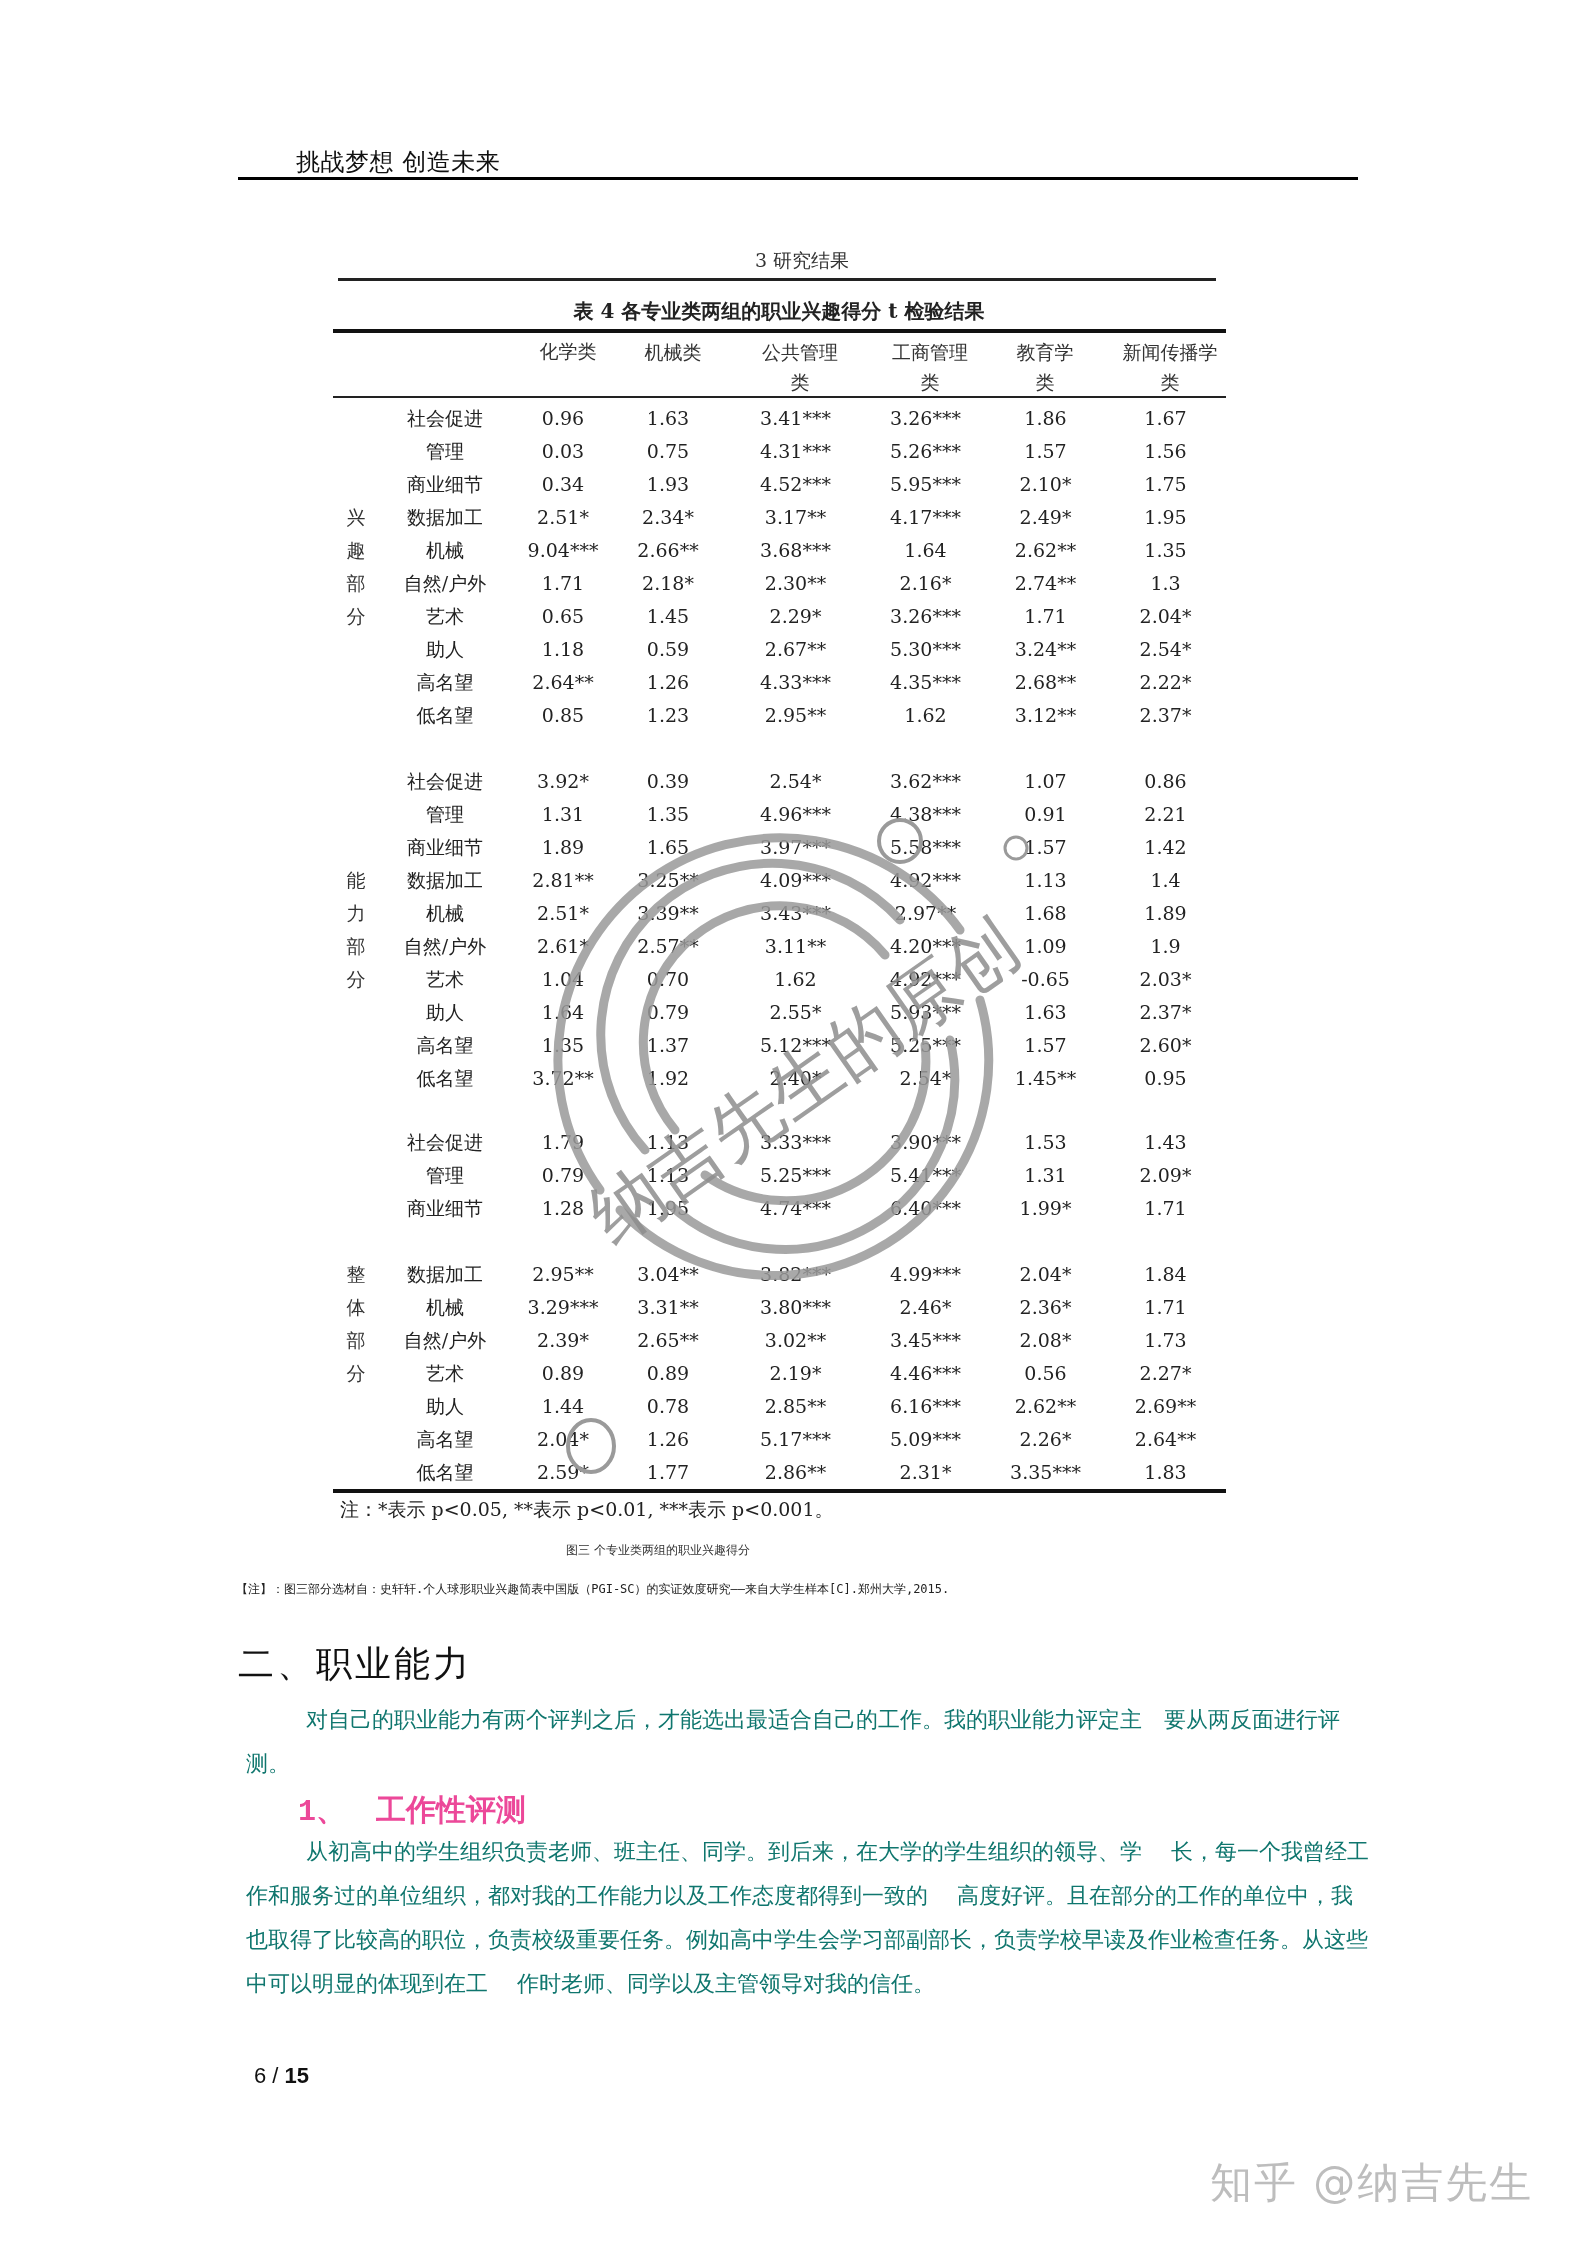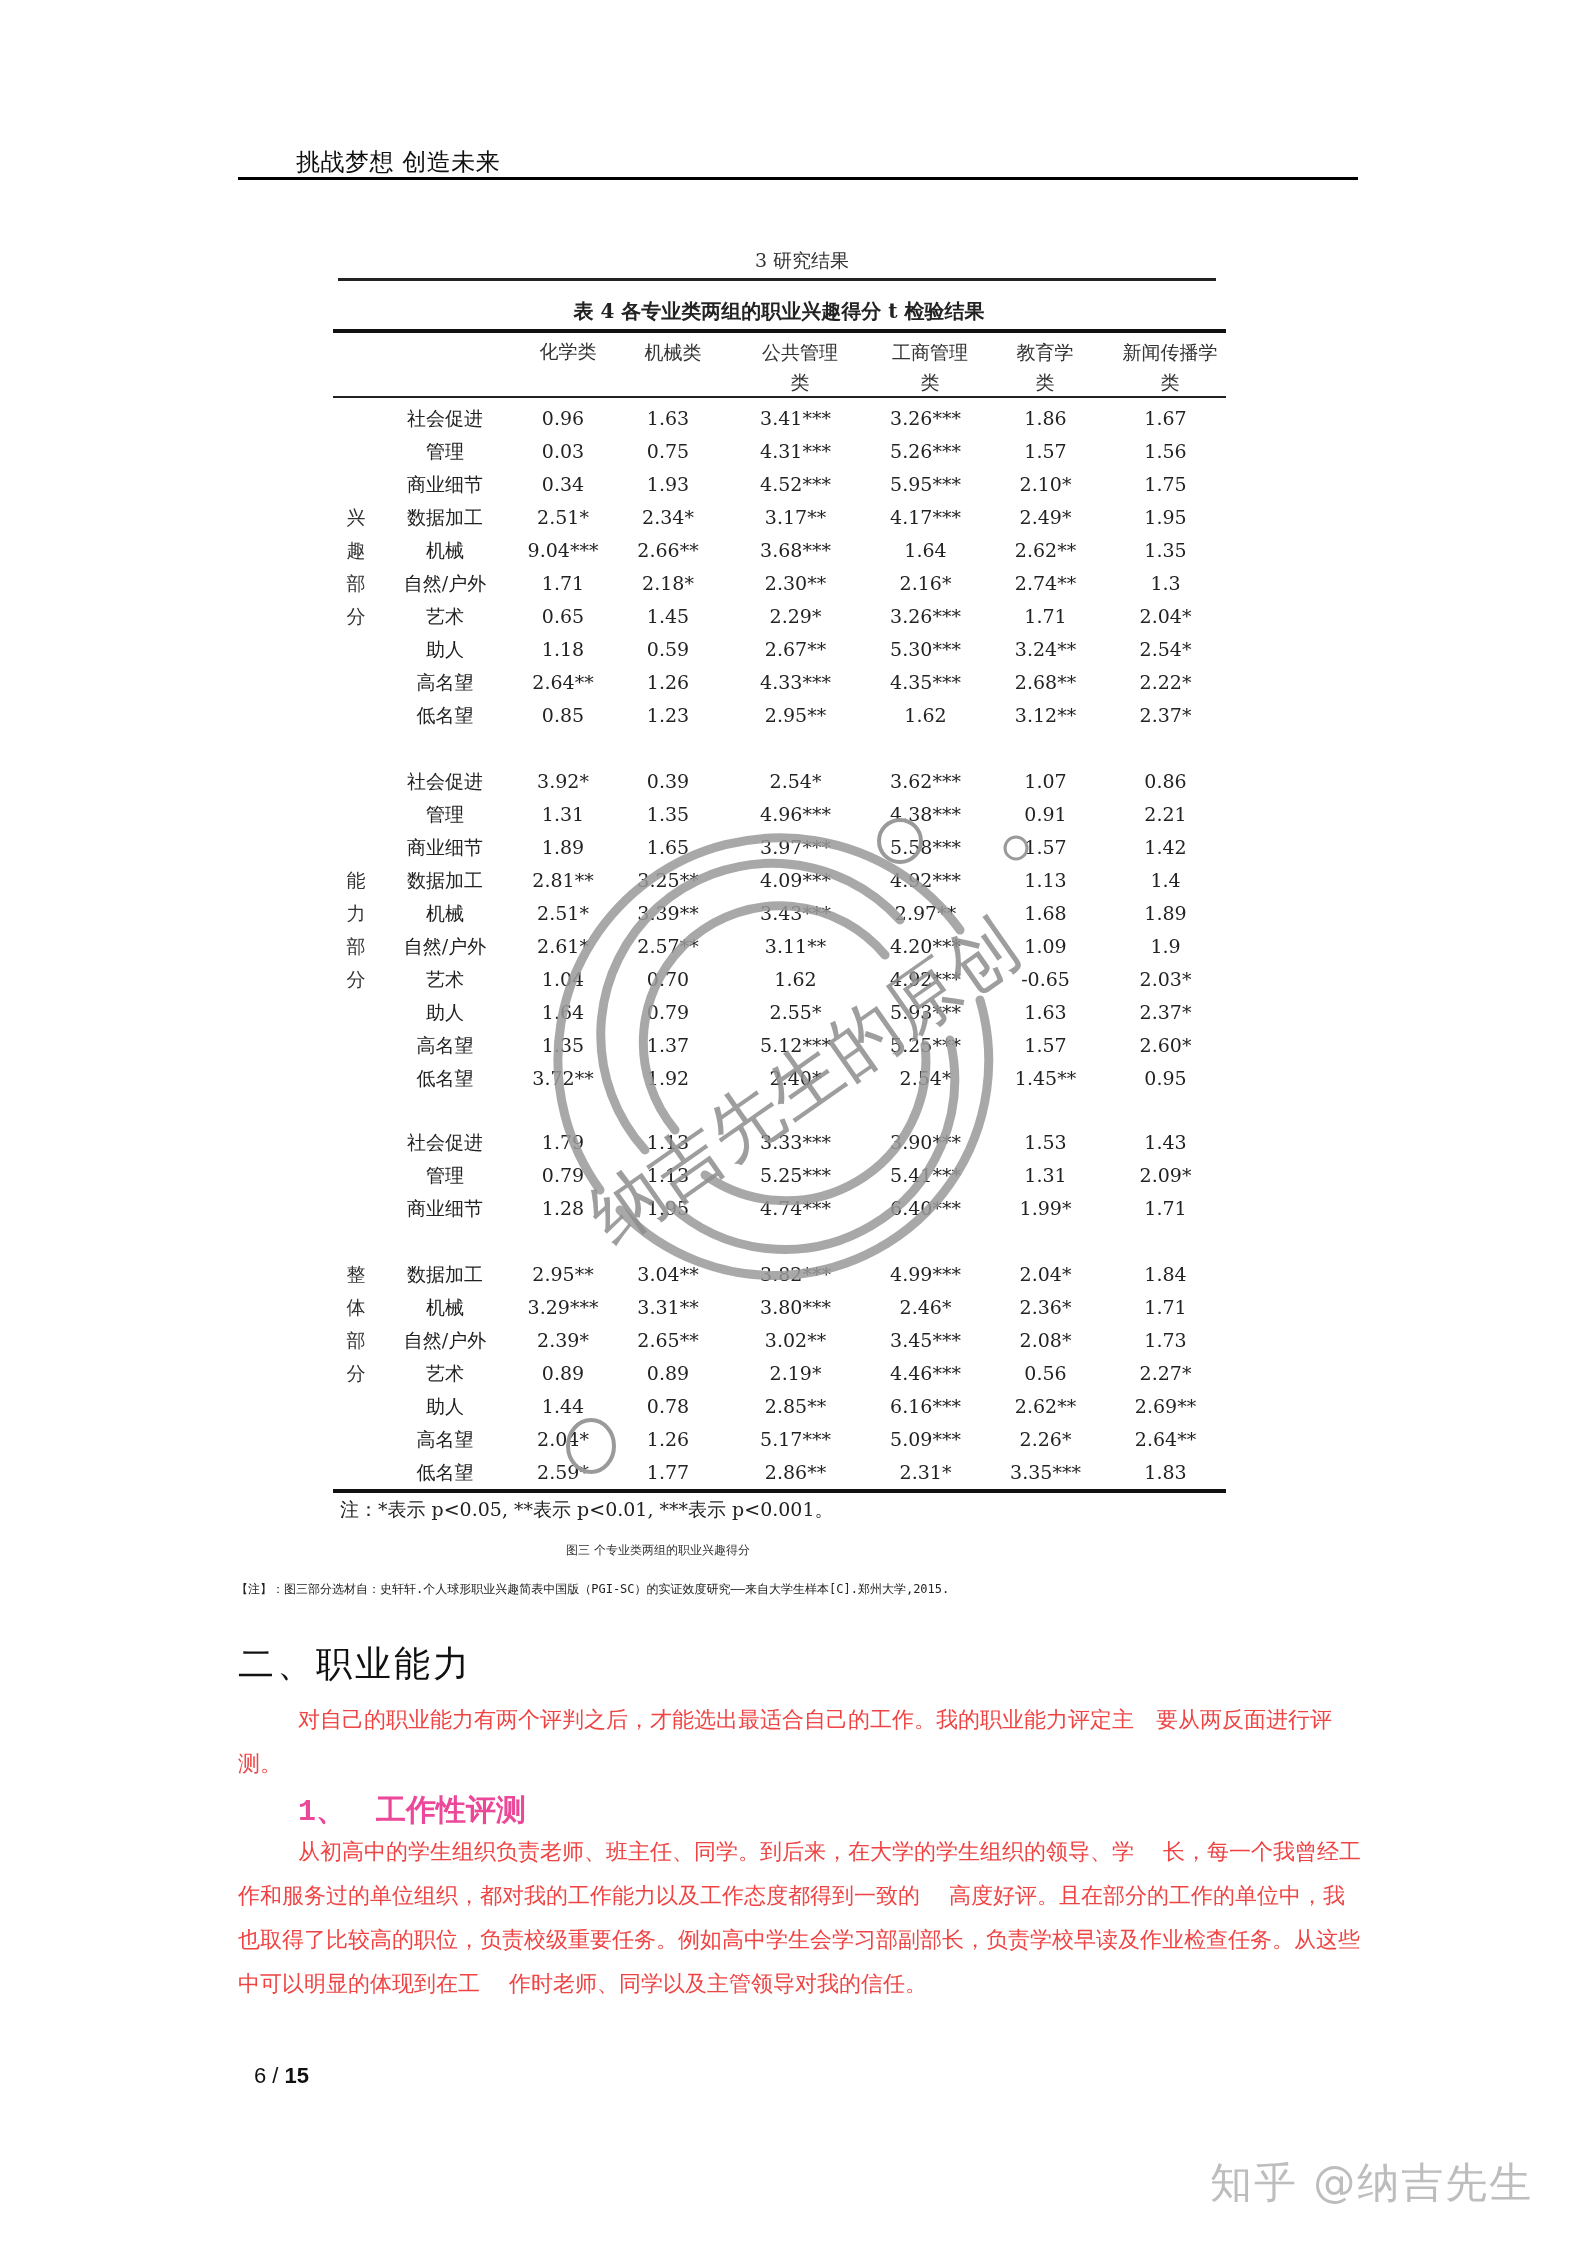--- a/index.html
+++ b/index.html
@@ -29,21 +29,21 @@
   .c4 { left:655px; width:115px; }
   .c5 { left:770px; width:125px; }
 
   .grp-label { left:338px; width:36px; text-align:center; font-size:19px; color:#333; line-height:33px; }
 
   .note { left:340px; top:1497px; font-size:19px; color:#222; }
   .fig-cap { left:0; width:1316px; text-align:center; top:1542px; font-family:"DejaVu Sans","Liberation Sans",sans-serif; font-size:12px; color:#333; padding-left:0; }
   .src-note { left:236px; top:1581px; font-family:"DejaVu Sans Mono","Liberation Mono",monospace; font-size:12px; color:#222; }
 
   .h2 { left:238px; top:1640px; font-family:"DejaVu Sans","Liberation Sans",sans-serif; font-size:36px; color:#111; letter-spacing:3px; }
-  .para { font-family:"DejaVu Sans","Liberation Sans",sans-serif; font-size:22px; color:#ef4444; line-height:44px; }
+  .para { font-family:"DejaVu Sans","Liberation Sans",sans-serif; font-size:22px; color:#0f766e; line-height:44px;margin-left:8px; }
   .p1 { left:238px; top:1698px; width:1120px; text-indent:60px; }
   .h3 { left:298px; top:1790px; font-family:Liberation Mono, monospace; font-size:30px; font-weight:bold; color:#ec4899; }
   .p2 { left:238px; top:1830px; width:1125px; text-indent:60px; }
   .pager { left:254px; top:2063px; font-family:"Liberation Sans",sans-serif; font-size:22px; color:#111; }
   .pager b { font-weight:bold; }
   .zhihu { left:1210px; top:2155px; font-family:"DejaVu Sans","Liberation Sans",sans-serif; font-size:42px; color:#bdbdbd; letter-spacing:2px; }
 
   .stamp { left:540px; top:810px; width:500px; height:500px; pointer-events:none; }
   .small-ring { pointer-events:none; }
 </style>

